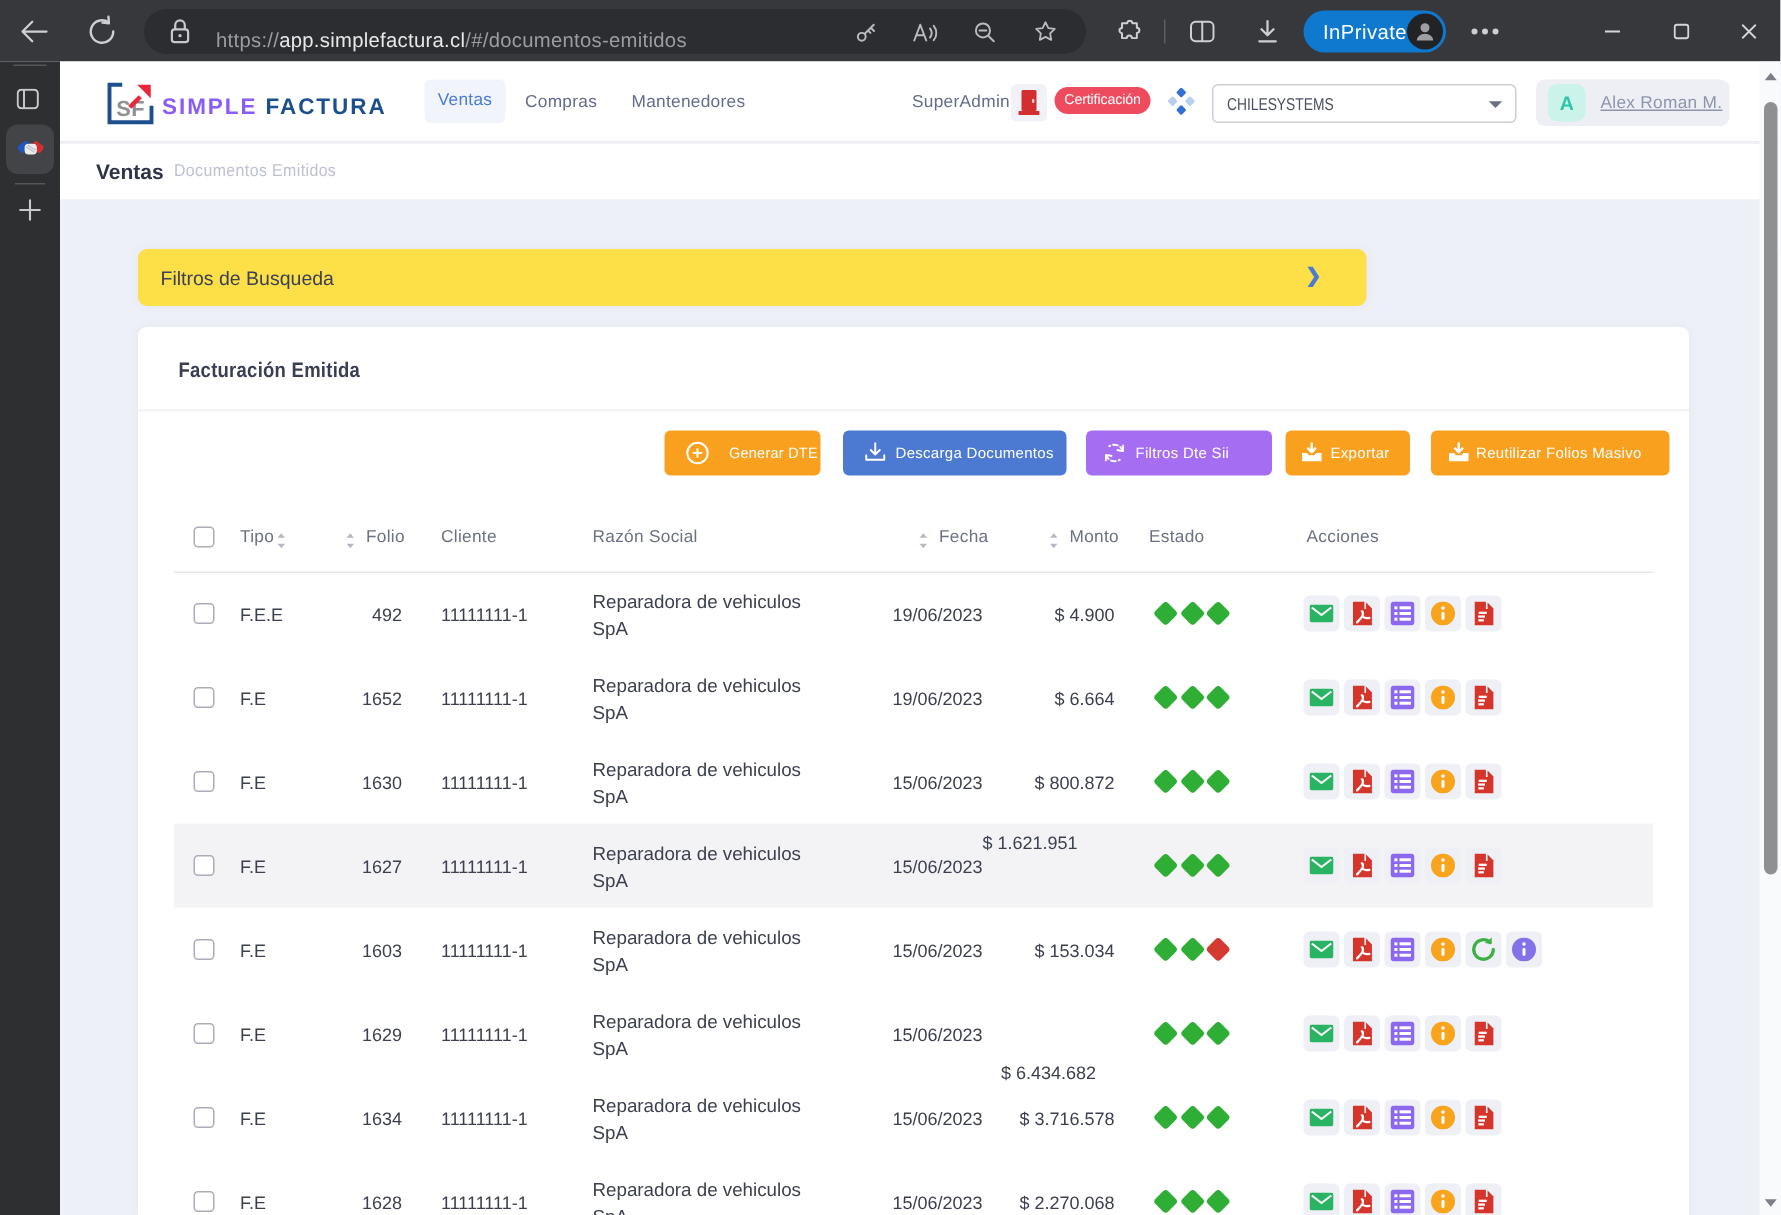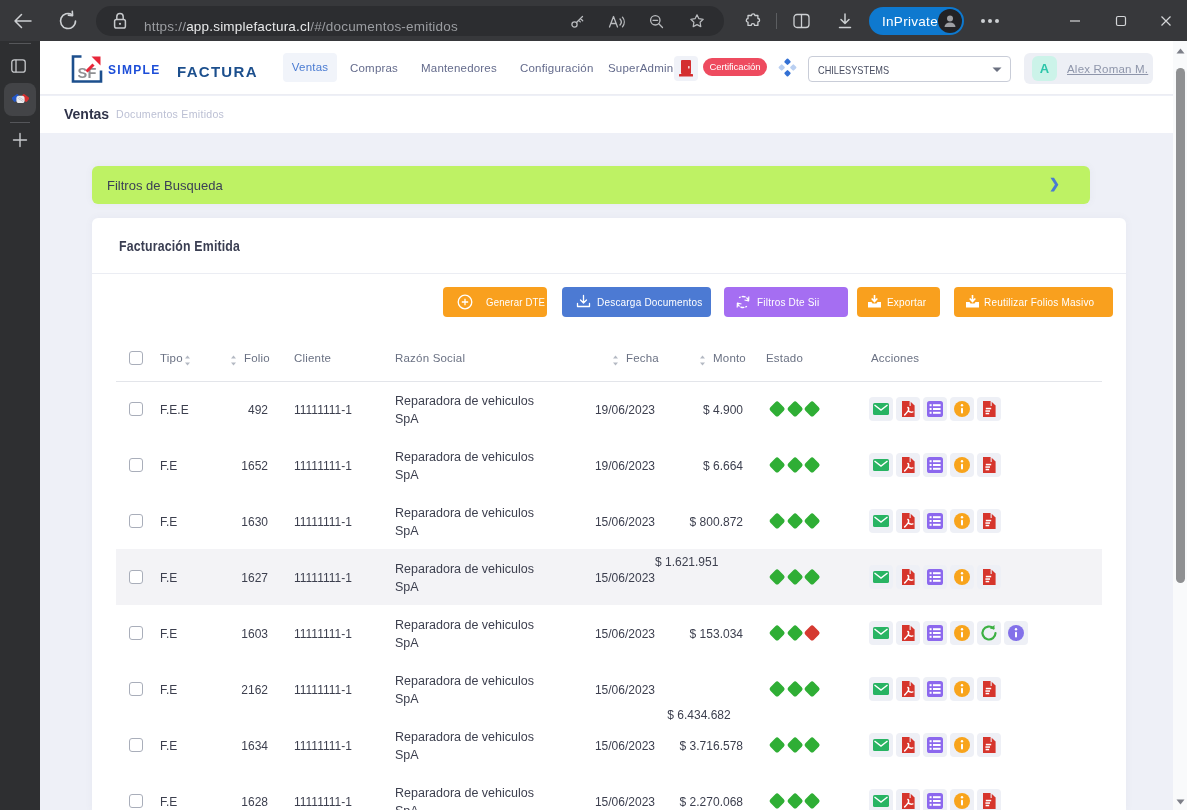--- a/index.html
+++ b/index.html
@@ -29,21 +29,21 @@
 #companyselect { position:absolute; left:768px; top:15px; width:203px; height:26px; border:1px solid #c9cdd8; border-radius:4px; background:#fff; }
 #companyselect span { position:absolute; left:9px; top:7px; font-size:11.5px; color:#4a4f63; letter-spacing:0px; transform:scaleX(0.8); transform-origin:left; }
 #userchip { position:absolute; left:984px; top:12px; width:129px; height:31px; background:#edeff5; border-radius:6px; }
 #userchip .uav { position:absolute; left:8px; top:3px; width:25px; height:25px; background:#ccf3e9; border-radius:6px; color:#2bc5a9; font-size:13px; font-weight:bold; text-align:center; line-height:25px; }
 #userchip .uname { position:absolute; left:43px; top:9.5px; font-size:11.5px; color:#8e95aa; letter-spacing:0.2px;text-decoration:underline; }
 
 #contactbtn { position:absolute; left:955px; top:5px; width:145px; height:30px; border:1px solid #1dc9b7; border-radius:6px; background:#fff; }
 #contactbtn span { position:absolute; left:31px; top:10px; font-size:10.5px; color:#1dc9b7; letter-spacing:0.2px; white-space:nowrap; transform:scaleX(0.93); transform-origin:left; }
 
 #content { position:absolute; left:0; top:92px; width:1147px; height:677px; background:#eef0f7; }
-#card1 { position:absolute; left:52px; top:33px; width:998px; height:38px; background:#bef264; border-radius:6px; box-shadow:0 0 8px rgba(70,70,120,0.05); }
+#card1 { position:absolute; left:52px; top:33px; width:819px; height:38px; background:#fde047; border-radius:6px; box-shadow:0 0 8px rgba(70,70,120,0.05); }
 #card1 .t { position:absolute; left:15px; top:12px; font-size:13px; color:#3b4056; }
 #card1 .chev { position:absolute; right:30px; top:10px; color:#4a7bd2; font-size:13px; font-weight:bold; }
 #card2 { position:absolute; left:52px; top:85px; width:1034px; height:592px; background:#fff; border-radius:6px 6px 0 0; box-shadow:0 0 8px rgba(70,70,120,0.05); }
 #card2 .t { position:absolute; left:27px; top:20px; font-size:14px; font-weight:bold; color:#3a3e52; transform:scaleX(0.88); transform-origin:left; letter-spacing:0.2px; }
 #card2 .divider { position:absolute; left:0px; top:55px; width:1034px; height:1px; background:#ebedf3; }
 
 .btn { position:absolute; top:246px; height:30px; border-radius:4px; color:#fff; font-size:10px; }
 .btn span { position:absolute; top:9.5px; letter-spacing:0.2px; white-space:nowrap; }
 
 
@@ -163,27 +163,26 @@
 
 <div id="app">
   <div id="appheader">
 
     <svg class="abs" style="left:30px;top:13px" width="36" height="30" viewBox="0 0 36 30">
       <path d="M11.5 2.5 H3 V27.5 H31 V16.5" stroke="#1c4f8d" stroke-width="2.6" fill="none"></path>
       <text x="7.5" y="23.5" font-size="14.5" font-weight="bold" fill="#8f9093" font-family="Liberation Sans" letter-spacing="0.3">SF</text>
       <path d="M16.5 17.5 L23.5 10.5" stroke="#e8273a" stroke-width="3"></path>
       <path d="M21.5 2.5 H30.5 V11.5 Z" fill="#e8273a"></path>
     </svg>
-    <span class="abs" style="left:68px;top:22px;font-size:12px;font-weight:bold;color:#1d4ed8;letter-spacing:1.3px">SIMPLE</span>
+    <span class="abs" style="left:68px;top:22px;font-size:15px;font-weight:bold;color:#8b5cf6;letter-spacing:1.3px">SIMPLE</span>
     <span class="abs" style="left:137px;top:22px;font-size:15px;font-weight:bold;color:#1c4f8d;letter-spacing:1.3px">FACTURA</span>
 
     <div id="ventaspill">Ventas</div>
     <span class="navitem" style="left:310px">Compras</span>
     <span class="navitem" style="left:381px">Mantenedores</span>
-    <span class="navitem" style="left:480px">Configuración</span>
     <span class="navitem" style="left:568px;font-size:11.5px">SuperAdmin</span>
     <div id="doorbtn">
       <svg class="abs" style="left:4px;top:3px" width="16" height="19" viewBox="0 0 16 19">
         <rect x="3" y="1" width="10" height="14" rx="1" fill="#d42f30"></rect>
         <rect x="1" y="15" width="14" height="2.6" rx="0.5" fill="#d42f30"></rect>
         <rect x="10.2" y="7" width="1.3" height="2.6" rx="0.6" fill="#fff"></rect>
       </svg>
     </div>
     <div id="certbadge">Certificación</div>
 
@@ -541,21 +540,21 @@
         </div>
       <div class="abtn" style="left:964px;top:488px">
           <svg class="abs" style="left:4px;top:4px" width="16" height="16" viewBox="0 0 16 16">
             <circle cx="8" cy="8" r="8" fill="#8371e9"></circle>
             <rect x="7" y="6.8" width="2" height="5.6" rx="1" fill="#fff"></rect>
             <circle cx="8" cy="4.3" r="1.2" fill="#fff"></circle>
           </svg>
         </div>
       <div class="checkbox" style="left:89px;top:549px"></div>
       <span class="td" style="left:120px;top:550px">F.E</span>
-      <span class="td" style="left:160px;top:550px;width:68px;text-align:right">2162</span>
+      <span class="td" style="left:160px;top:550px;width:68px;text-align:right">1629</span>
       <span class="td" style="left:254px;top:550px">11111111-1</span>
       <span class="td" style="left:355px;top:541px;font-size:12.5px">Reparadora de vehiculos</span>
       <span class="td" style="left:355px;top:559px;font-size:12.5px">SpA</span>
       <span class="td" style="left:545px;top:550px;width:70px;text-align:right">15/06/2023</span>
       <span class="td" style="left:615px;top:575px;width:88px;text-align:center">$ 6.434.682</span>
       <div class="diamond" style="left:731px;top:549.9px"></div>
       <div class="diamond" style="left:748.7px;top:549.9px"></div>
       <div class="diamond" style="left:766.4px;top:549.9px"></div>
       <div class="abtn" style="left:829px;top:544px">
           <svg class="abs" style="left:4px;top:6px" width="16" height="12" viewBox="0 0 16 12">

